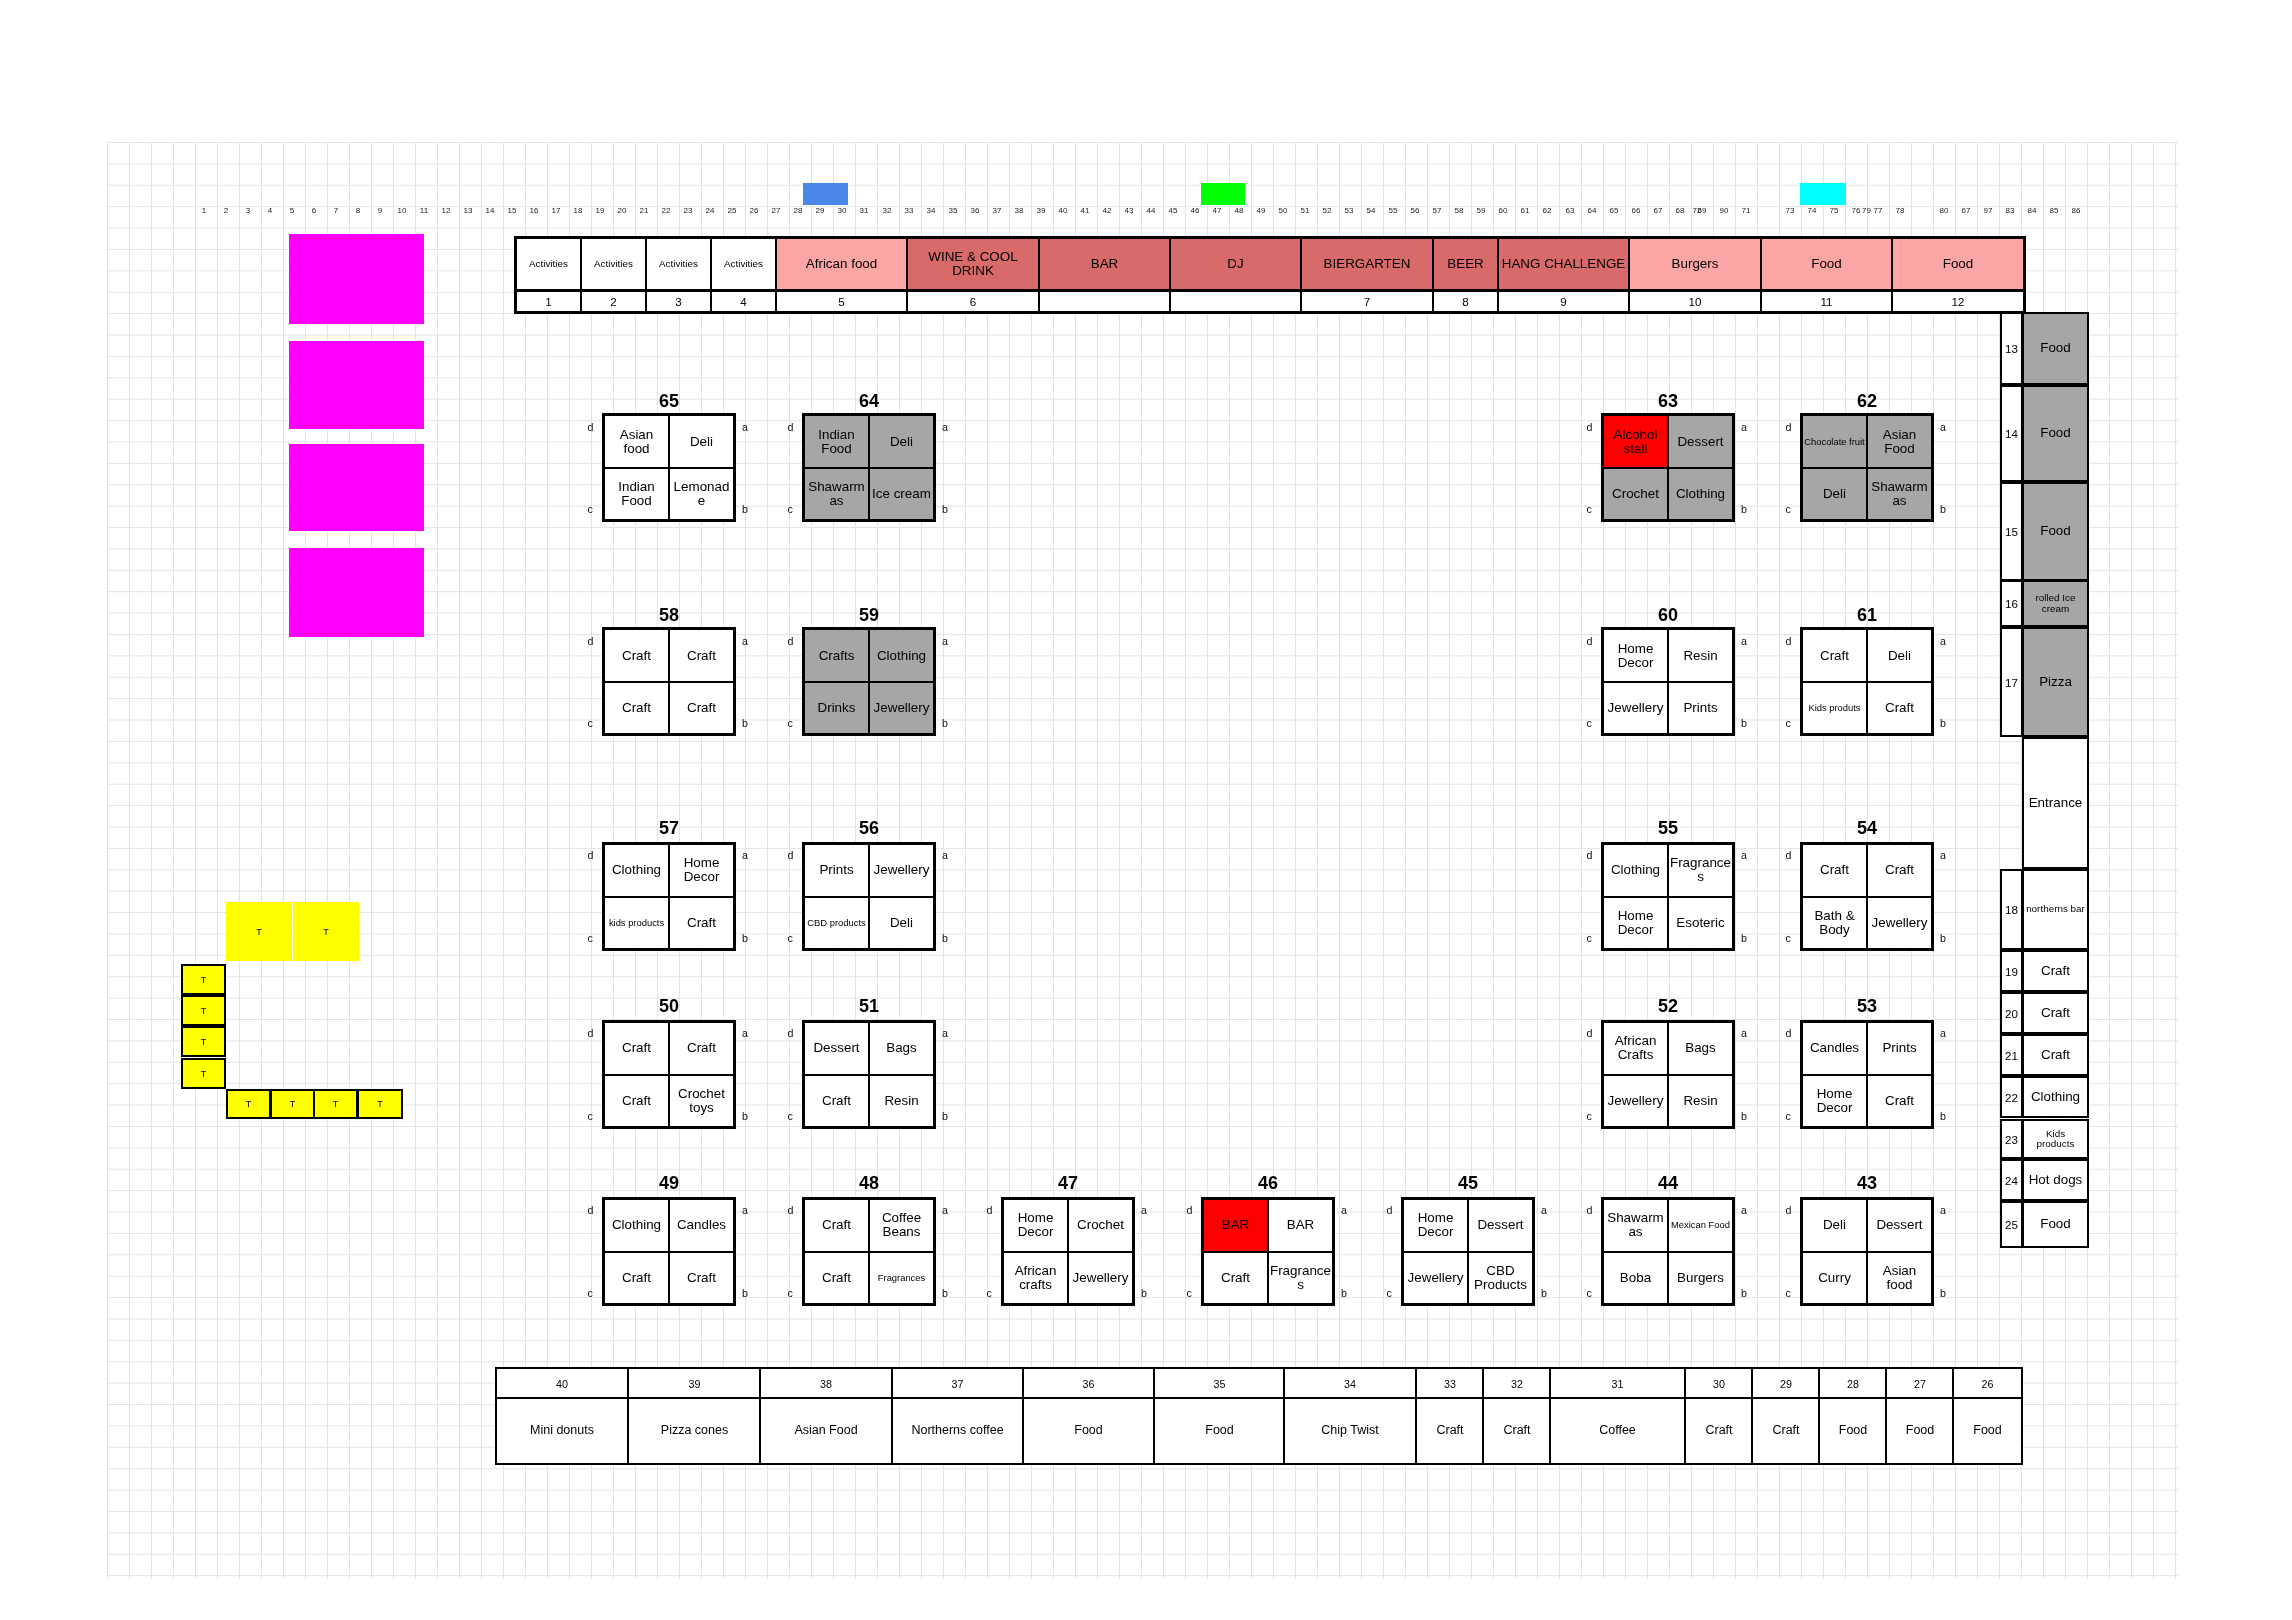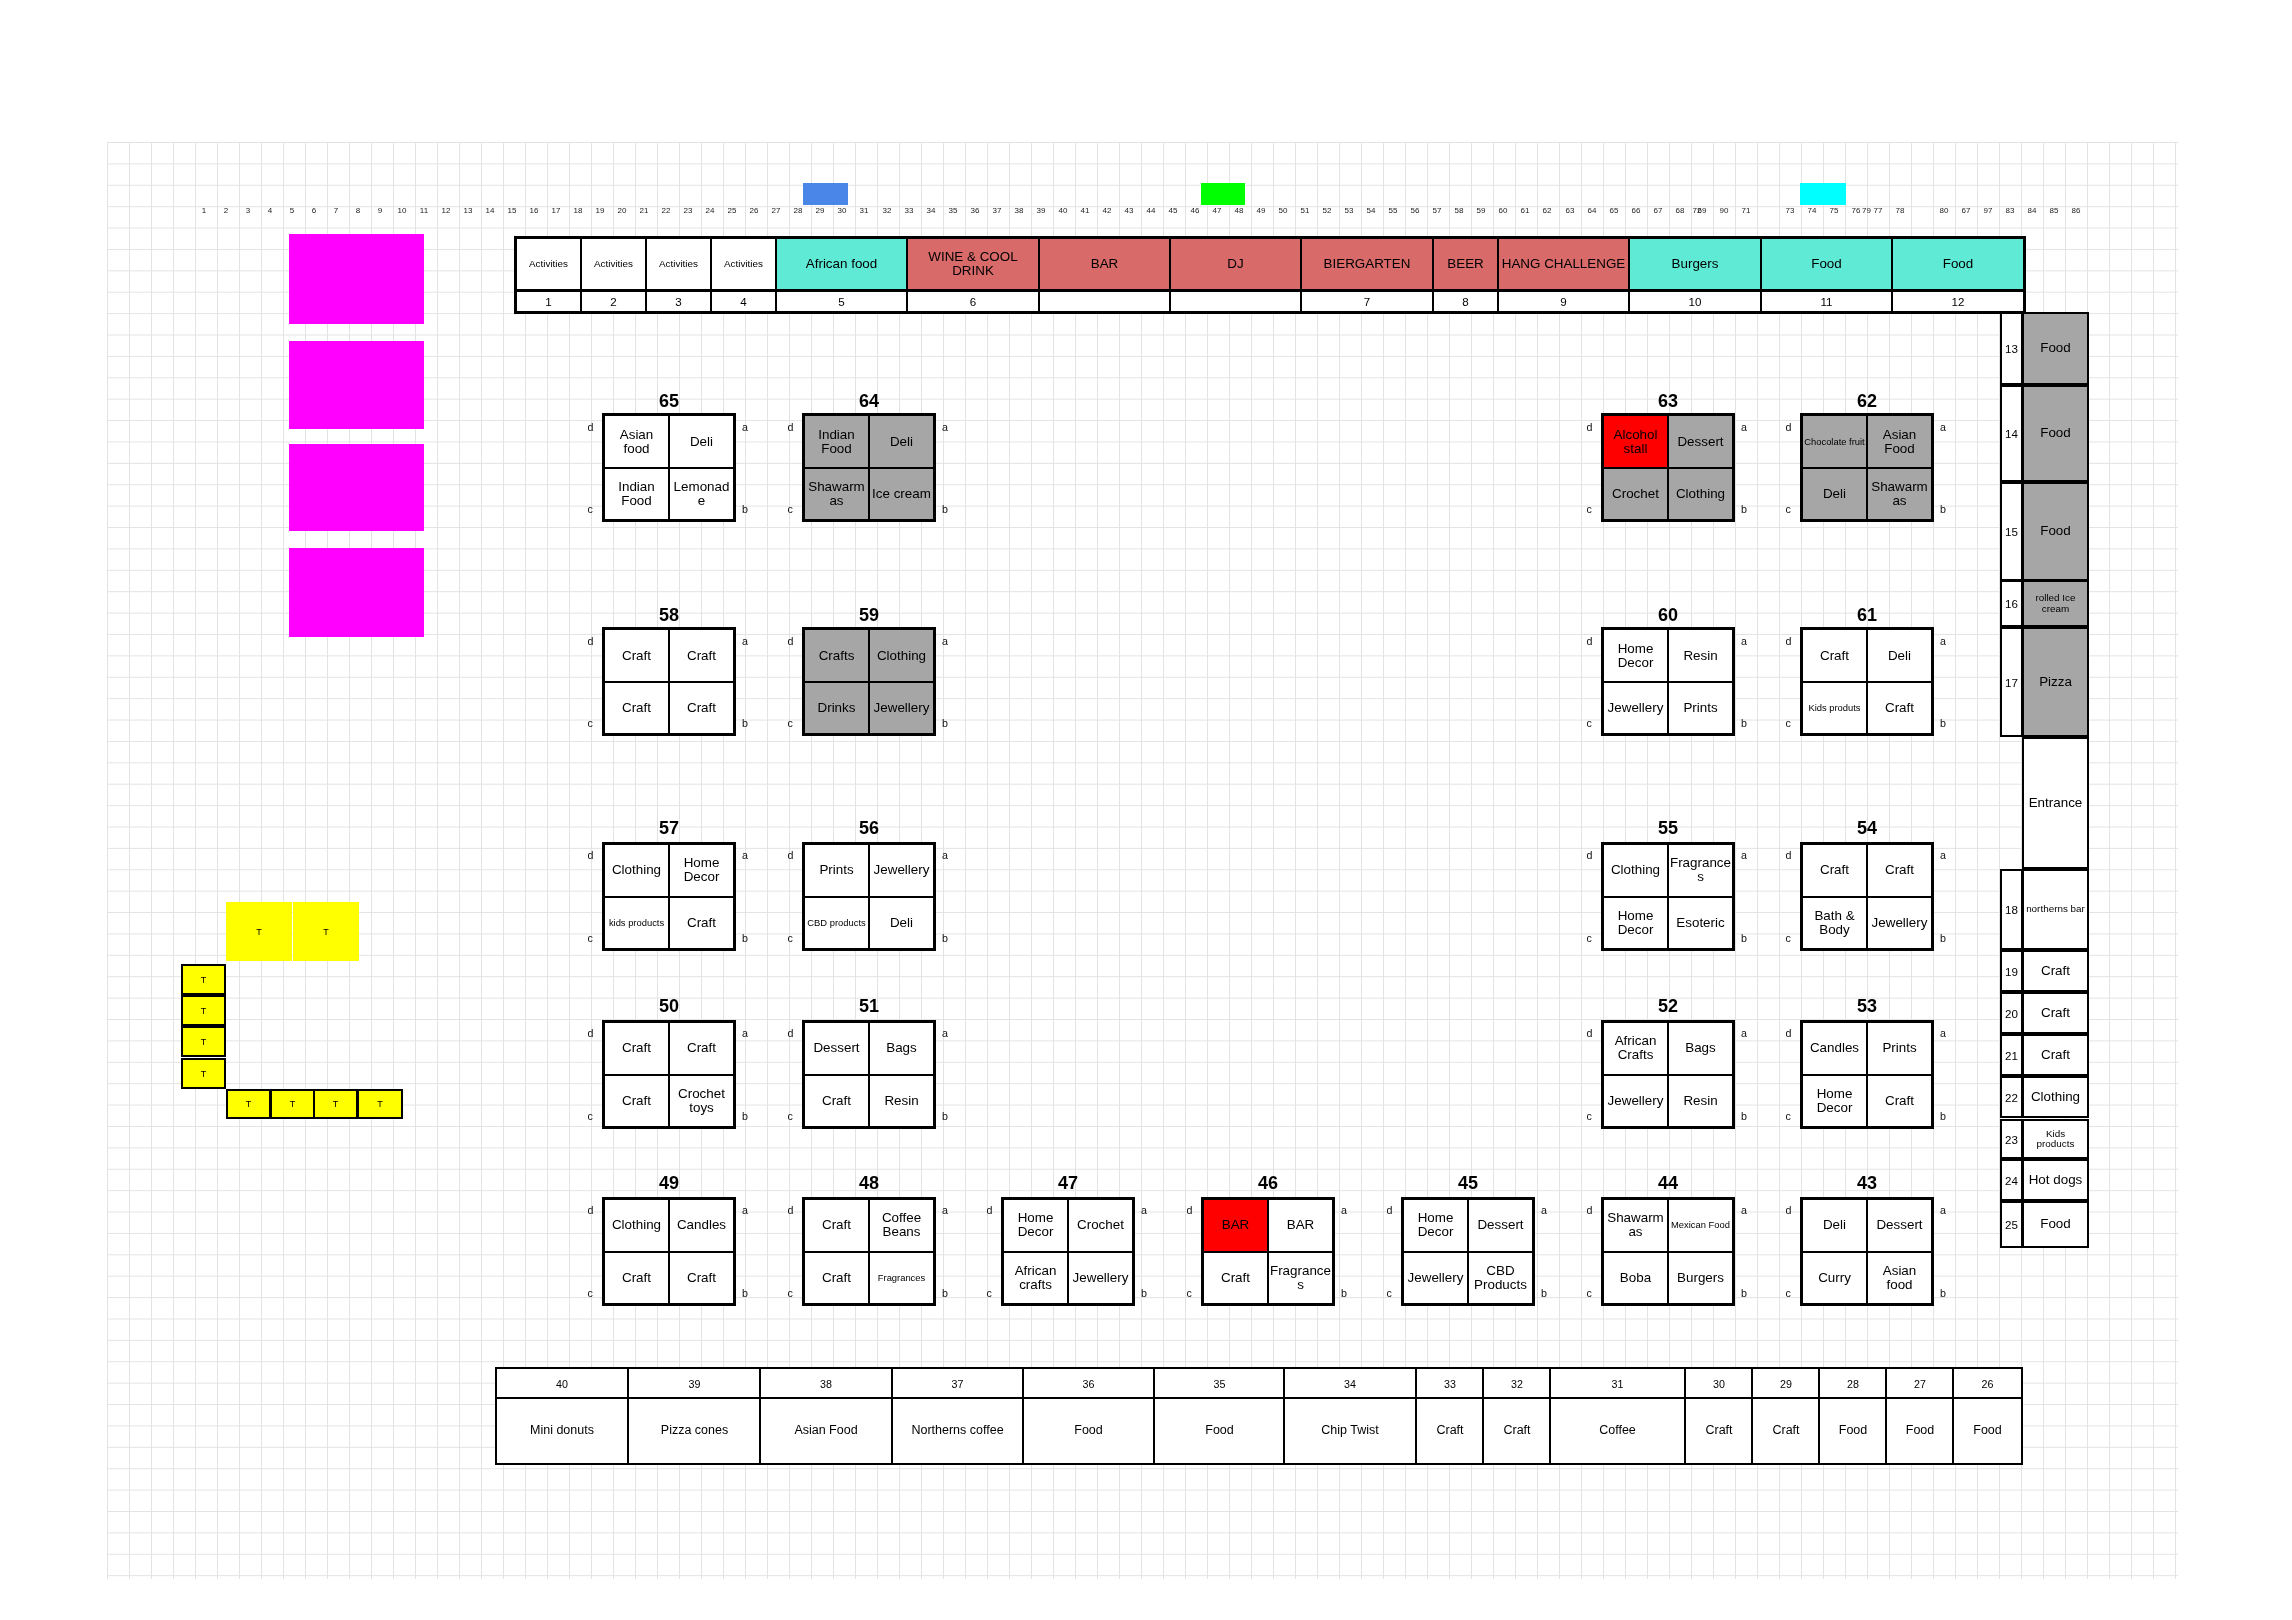--- a/index.html
+++ b/index.html
@@ -9,21 +9,21 @@
     background-image:linear-gradient(to right,#e3e3e3 0.9px,transparent 0.9px),
                      linear-gradient(to bottom,#e3e3e3 0.9px,transparent 0.9px);
     background-size:22px 21.4px;}
   .colnum{position:absolute;top:204px;height:14.3px;font-size:8px;text-align:center;line-height:14.3px;color:#222;}
   .marker{position:absolute;}
   .mag{position:absolute;background:#ff00ff;}
   #banner{position:absolute;left:514px;top:236px;display:flex;border:2.7px solid #000;background:#fff;}
   .bcell{flex:none;box-sizing:border-box;}
   .blabel{box-sizing:border-box;height:52px;border:1.8px solid #000;display:flex;align-items:center;justify-content:center;text-align:center;font-size:13.4px;line-height:1.05;padding:0 2.7px;}
   .bnum{box-sizing:border-box;height:22.4px;border:1.8px solid #000;border-top-width:2.7px;display:flex;align-items:center;justify-content:center;font-size:11.6px;background:#fff;}
-  .bg-white{background:#fff}.bg-gray{background:#5eead4}.bg-red{background:#d96a6a}
+  .bg-white{background:#fff}.bg-gray{background:#fca5a5}.bg-red{background:#d96a6a}
   .swrap{position:absolute;width:170px;}
   .stitle{position:absolute;left:0;right:0;text-align:center;font-weight:bold;font-size:18px;}
   .sbox{position:absolute;left:18px;display:grid;grid-template-columns:1fr 1fr;grid-template-rows:1fr 1fr;border:2.7px solid #000;width:134px;height:109px;box-sizing:border-box;background:#fff;}
   .scell{border:1.8px solid #000;display:flex;align-items:center;justify-content:center;text-align:center;font-size:13.4px;line-height:1.05;padding:0 0.9px;overflow:hidden;overflow-wrap:anywhere;box-sizing:border-box;background:#fff;}
   .scell.gray{background:#a6a6a6}
   .scell.red{background:#ff0000}
   .scell.small{font-size:9.4px}
   .clet{position:absolute;font-size:10.7px;color:#111;}
   .rnum,.rlabel,.bnumcell,.blabelcell{position:absolute;box-sizing:border-box;border:2.7px solid #000;display:flex;align-items:center;justify-content:center;text-align:center;background:#fff;}
   .rnum{font-size:11.6px;}

